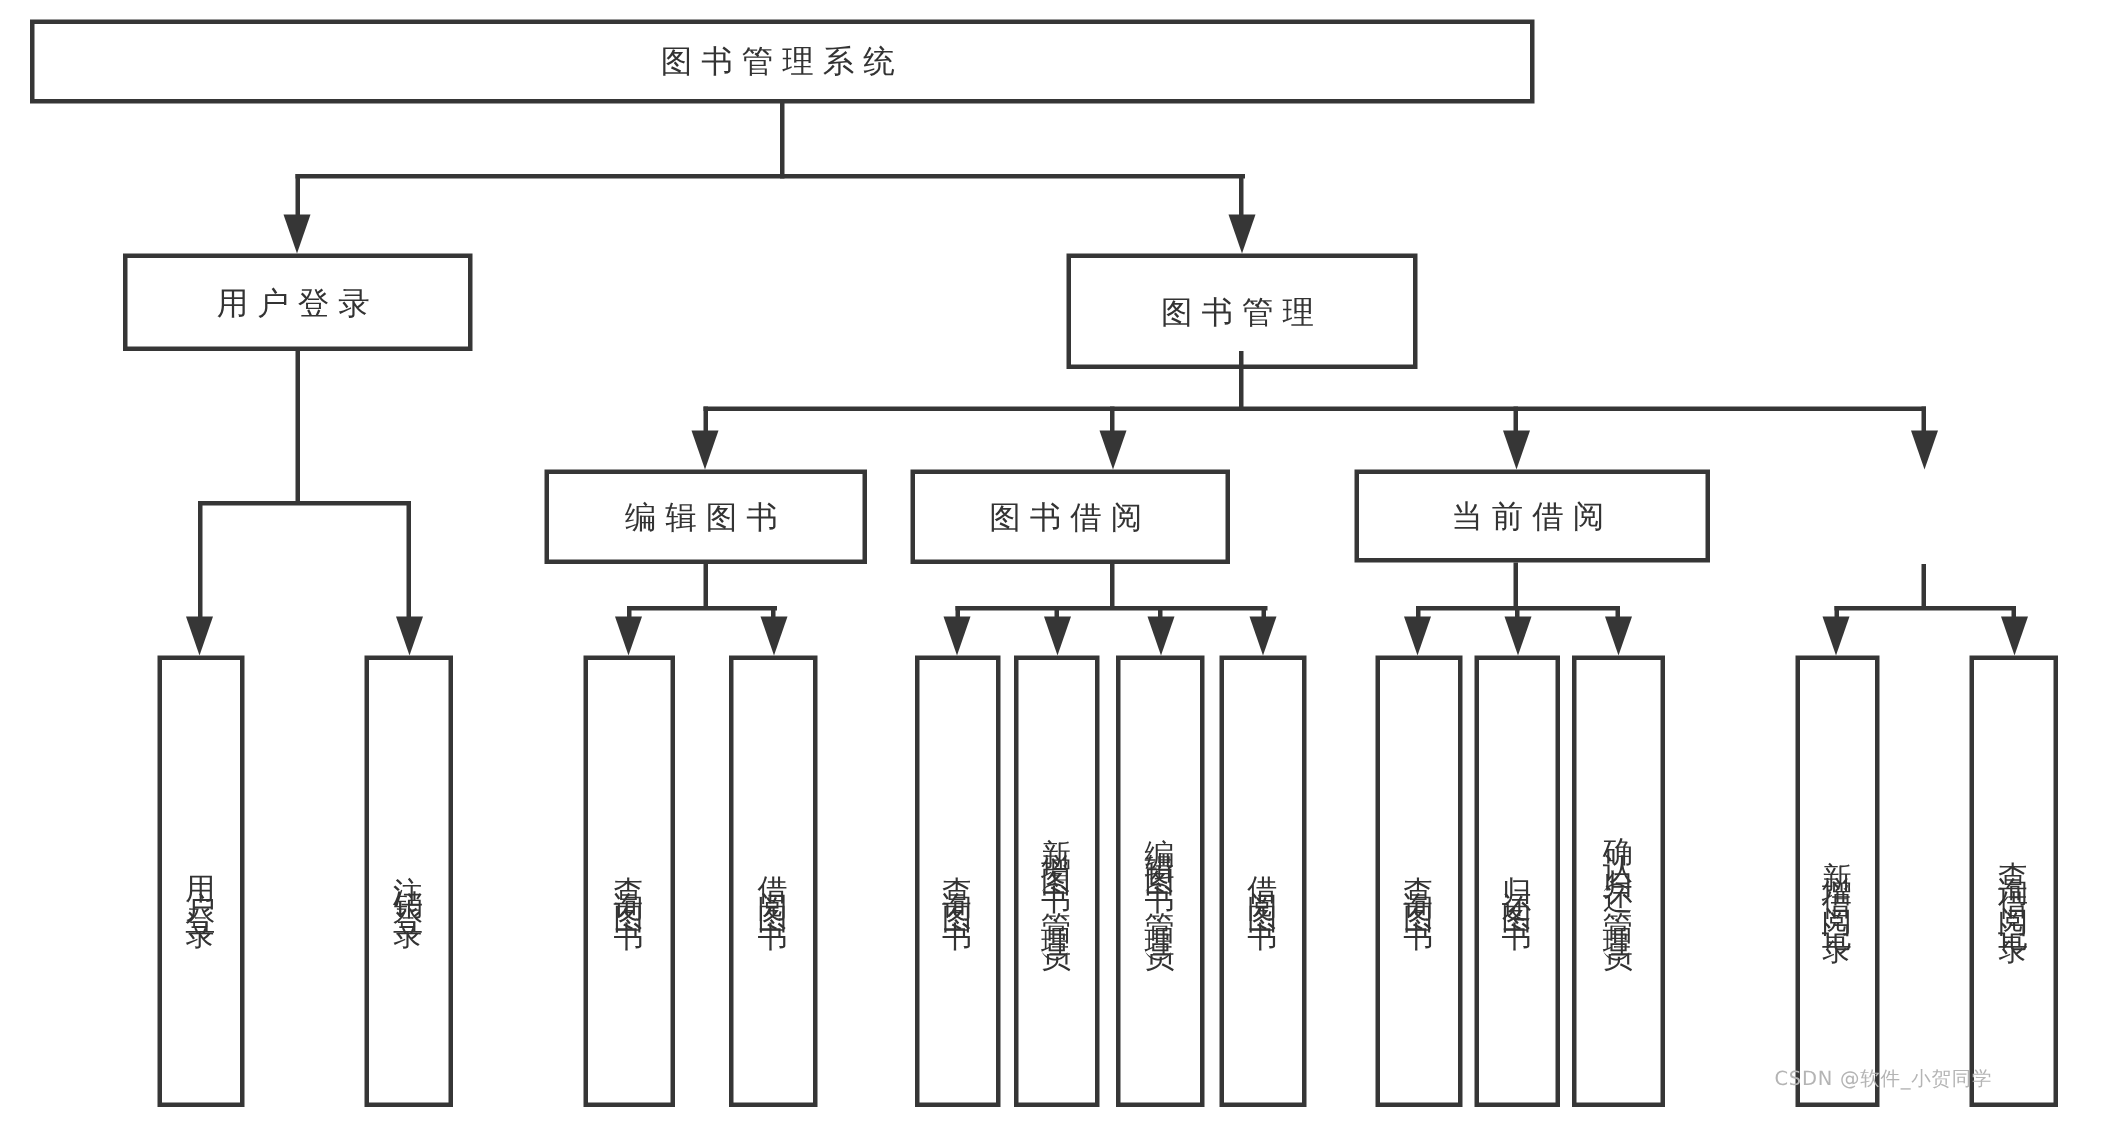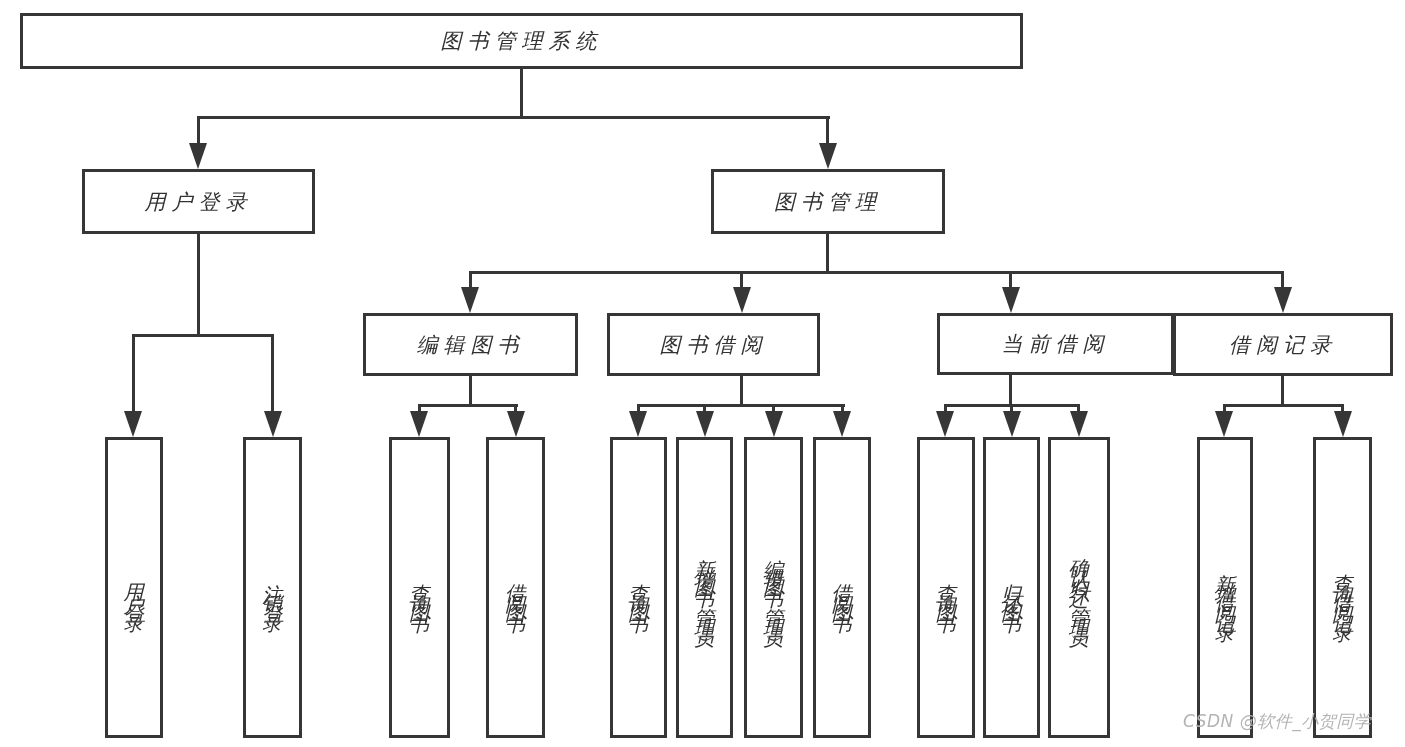--- a/index.html
+++ b/index.html
@@ -3,21 +3,21 @@
 <meta charset="utf-8">
 <style>
   :root{
     --line:#363636; --text:#333333; --node-bg:#ffffff; --canvas-bg:#ffffff; --watermark:#b4b4b4;
   }
   html,body{margin:0;padding:0;background:#fff;}
   .canvas{
     position:relative; width:1405px; height:747px;
     background:var(--canvas-bg);
     font-family:"DejaVu Sans","Liberation Sans",sans-serif;
-    color:var(--text); overflow:hidden;font-style:italic;
+    color:var(--text); overflow:hidden;
   }
   .node{
     position:absolute; box-sizing:border-box;
     background:var(--node-bg);
     border:3px solid var(--line);
     display:flex; align-items:center; justify-content:center;
   }
   .node.h span{
     font-size:21px; letter-spacing:6px; white-space:nowrap; color:var(--text);
   }
@@ -27,51 +27,48 @@
     white-space:nowrap;
   }
   .line{ position:absolute; background:var(--line); }
   .arrow{
     position:absolute; width:0; height:0;
     border-left:9px solid transparent; border-right:9px solid transparent;
     border-top:26px solid var(--line);
   }
   .watermark{
     position:absolute; left:1183px; top:710px;
-    font-size:17px; letter-spacing:0.5px; color:var(--watermark);
+    font-size:13px; letter-spacing:0.5px; color:var(--watermark);
     white-space:nowrap; z-index:5;
   }
 </style>
 </head>
 <body>
 
 <div class="canvas">
 
   <div class="node h" style="left:20px;top:13px;width:1003px;height:56px">
     <span>图书管理系统</span>
   </div>
 
   <div class="node h" style="left:82px;top:169px;width:233px;height:65px">
     <span>用户登录</span>
   </div>
-  <div class="node h" style="left:711px;top:169px;width:234px;height:65px">
+  <div class="node h" style="left:711px;top:169px;width:234px;height:77px">
     <span>图书管理</span>
   </div>
 
   <div class="node h" style="left:363px;top:313px;width:215px;height:63px">
     <span>编辑图书</span>
   </div>
   <div class="node h" style="left:607px;top:313px;width:213px;height:63px">
     <span>图书借阅</span>
   </div>
-  <div class="node h" style="left:937px;top:313px;width:237px;height:62px">
+  <div class="node h" style="left:903px;top:313px;width:237px;height:62px">
     <span>当前借阅</span>
-  </div>
-  <div class="node h" style="left:1173px;top:313px;width:220px;height:63px">
-    <span>借阅记录</span>
   </div>
 
   <div class="node v" style="left:105px;top:437px;width:58px;height:301px">
     <span>用户登录</span>
   </div>
   <div class="node v" style="left:243px;top:437px;width:59px;height:301px">
     <span>注销登录</span>
   </div>
 
   <div class="node v" style="left:389px;top:437px;width:61px;height:301px">

